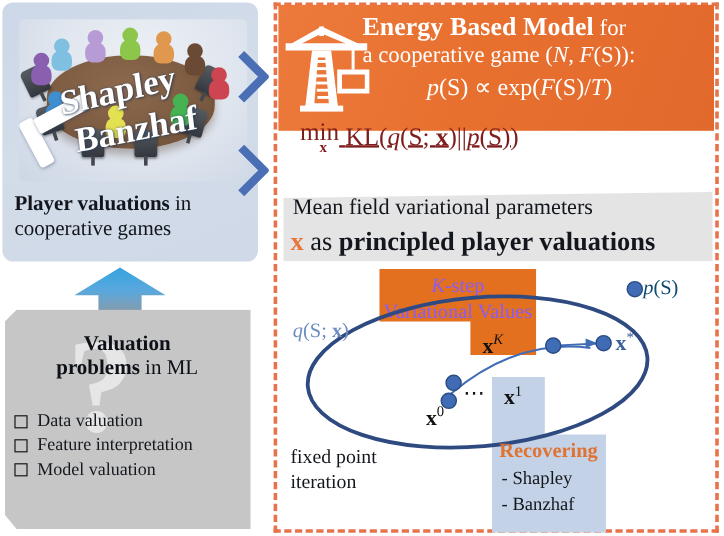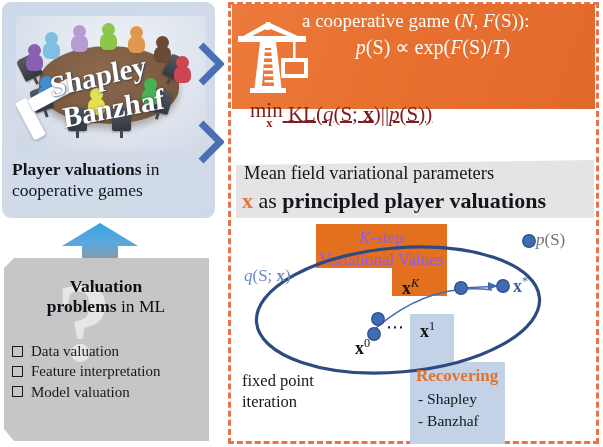--- a/index.html
+++ b/index.html
@@ -157,21 +157,21 @@
   }
   #recovering-box{
     position:absolute;left:180px;top:96px;width:95px;height:130px;background:#c3d2e6;
     clip-path:polygon(0 0,44px 0,44px 48px,100% 48px,100% 100%,0 100%);
   }
   #x1-label{position:absolute;left:190px;top:101px;font-size:18px;font-family:Liberation Serif, serif;}
   #recovering-title{position:absolute;left:186px;top:148px;color:#e2722f;font-size:17px;font-weight:bold;}
   #recovering-items{position:absolute;left:188px;top:170px;font-size:15.5px;line-height:1.42;color:#14181e;}
 
   #q-label{position:absolute;left:14px;top:48px;color:#6d8cc0;font-size:17px;}
-  #p-label{position:absolute;left:306px;top:12px;font-size:17px;color:#737373;}
+  #p-label{position:absolute;left:306px;top:12px;font-size:17px;color:#0c4a6e;}
   #xk-label{position:absolute;left:172px;top:58px;font-size:18px;}
   #xstar-label{position:absolute;left:283px;top:56px;font-size:18px;color:#3c6099;}
   #x0-label{position:absolute;left:125px;top:118px;font-size:18px;}
   #dots-label{position:absolute;left:156px;top:98px;font-size:18px;letter-spacing:2px;}
   #fixed-point-label{position:absolute;left:12px;top:152px;font-size:16.5px;line-height:1.28;color:#14181e;}
 
   sup{font-size:.68em;}
 </style>
 </head>
 <body>
@@ -306,20 +306,23 @@
     <rect x="28" y="62" width="10.2" height="2.4"></rect>
     <rect x="28.5" y="68" width="9.8" height="2.4"></rect>
     <rect x="14" y="76" width="36" height="5"></rect>
     <rect x="57" y="28" width="2.5" height="18"></rect>
     <path d="M45 46 L72 46 L72 66 L45 66 Z M49 50 L68 50 L68 62 L49 62 Z" fill-rule="evenodd"></path>
   </g>
 </svg>
 
 <div class="abs" id="energy-model-text">
   <div>
+    <b>Energy Based Model</b><span> for</span>
+  </div>
+  <div>
     <span>a cooperative game (</span><span class="mathi">N</span><span>, </span><span class="mathi">F</span><span>(S)):</span>
   </div>
   <div id="ebm-formula">
     <span class="mathi">p</span><span>(S) ∝ exp(</span><span class="mathi">F</span><span>(S)/</span><span class="mathi">T</span><span>)</span>
   </div>
 </div>
 
 <div class="abs" id="kl-objective">
   <span style="display:inline-block;text-align:center;vertical-align:middle;">
     <span>min</span>

